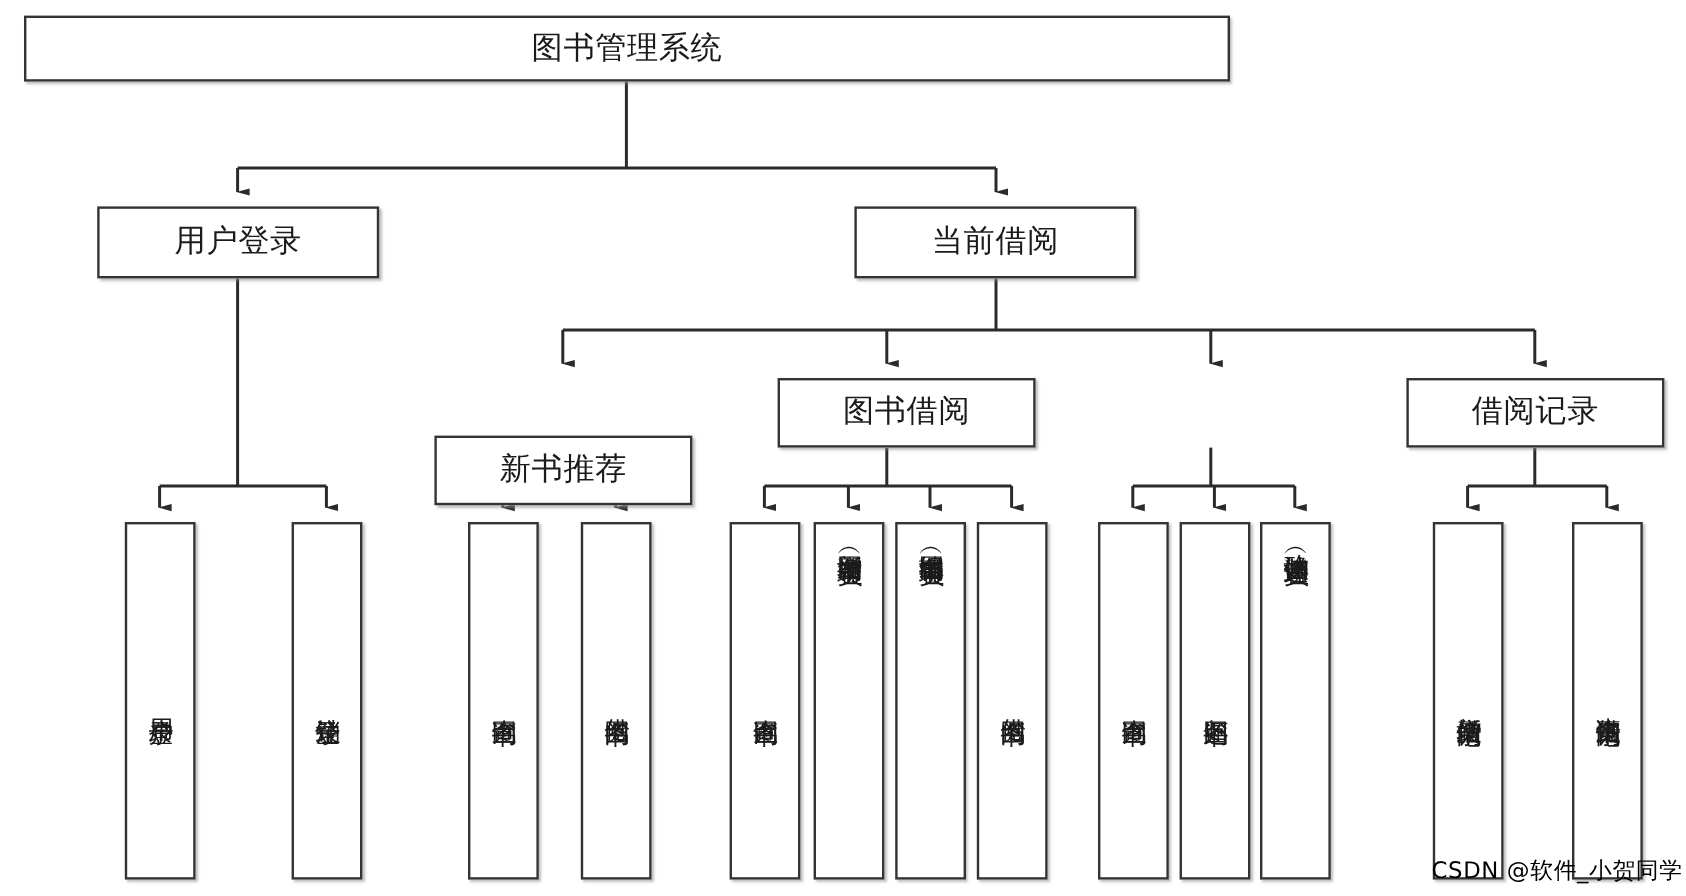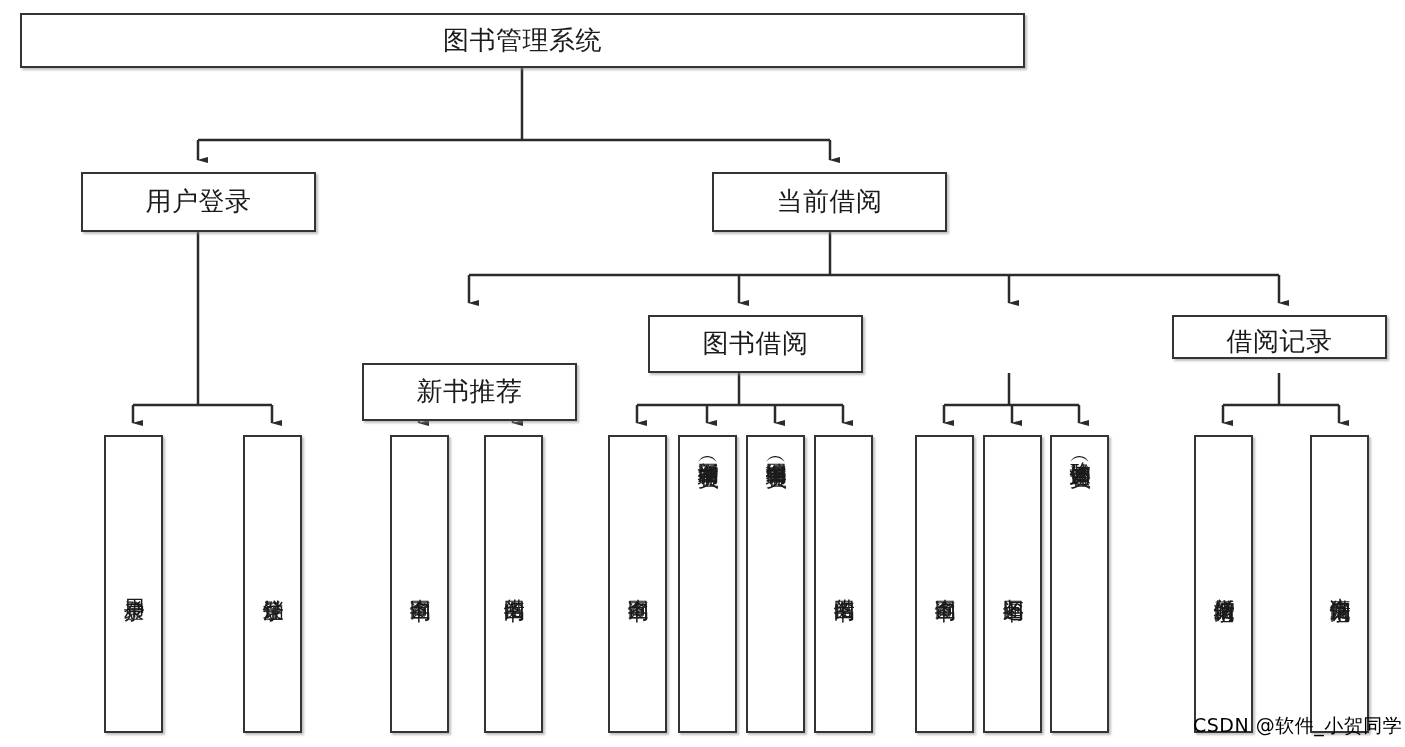--- a/index.html
+++ b/index.html
@@ -134,21 +134,21 @@
   <div class="node" style="left:712px; top:172px; width:235px; height:60px;">
     <span class="lbl">当前借阅</span>
   </div>
 
   <div class="node" style="left:362px; top:315px; width:215px; height:58px;margin-top:48px;">
     <span class="lbl">新书推荐</span>
   </div>
   <div class="node" style="left:648px; top:315px; width:215px; height:58px;">
     <span class="lbl">图书借阅</span>
   </div>
-  <div class="node" style="left:1172px; top:315px; width:215px; height:44px;align-items:flex-end;">
+  <div class="node" style="left:1172px; top:315px; width:215px; height:58px;">
     <span class="lbl">借阅记录</span>
   </div>
 
   <div class="node leaf center-text" style="left:104px; top:435px; width:59px; height:298px;">
     <span class="lbl">用户登录</span>
   </div>
   <div class="node leaf center-text" style="left:243px; top:435px; width:59px; height:298px;">
     <span class="lbl">注销登录</span>
   </div>
   <div class="node leaf center-text" style="left:390px; top:435px; width:59px; height:298px;">

